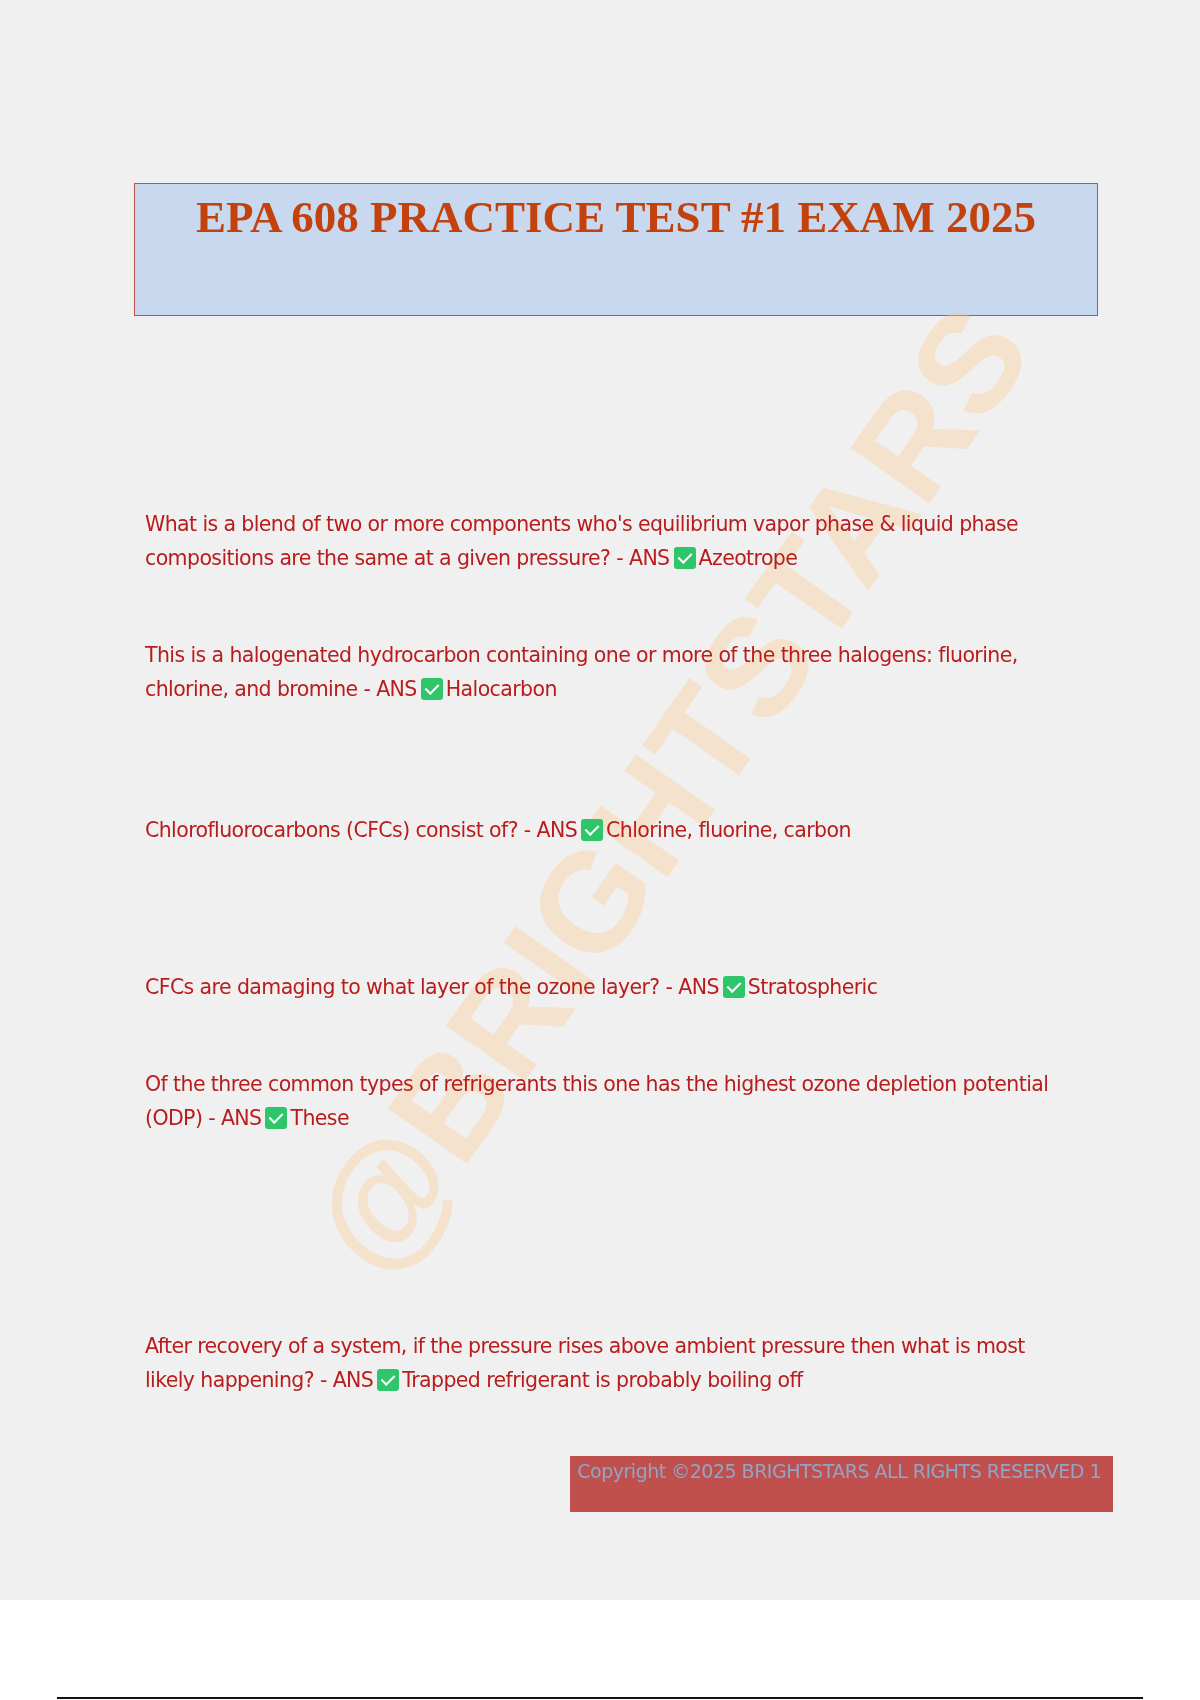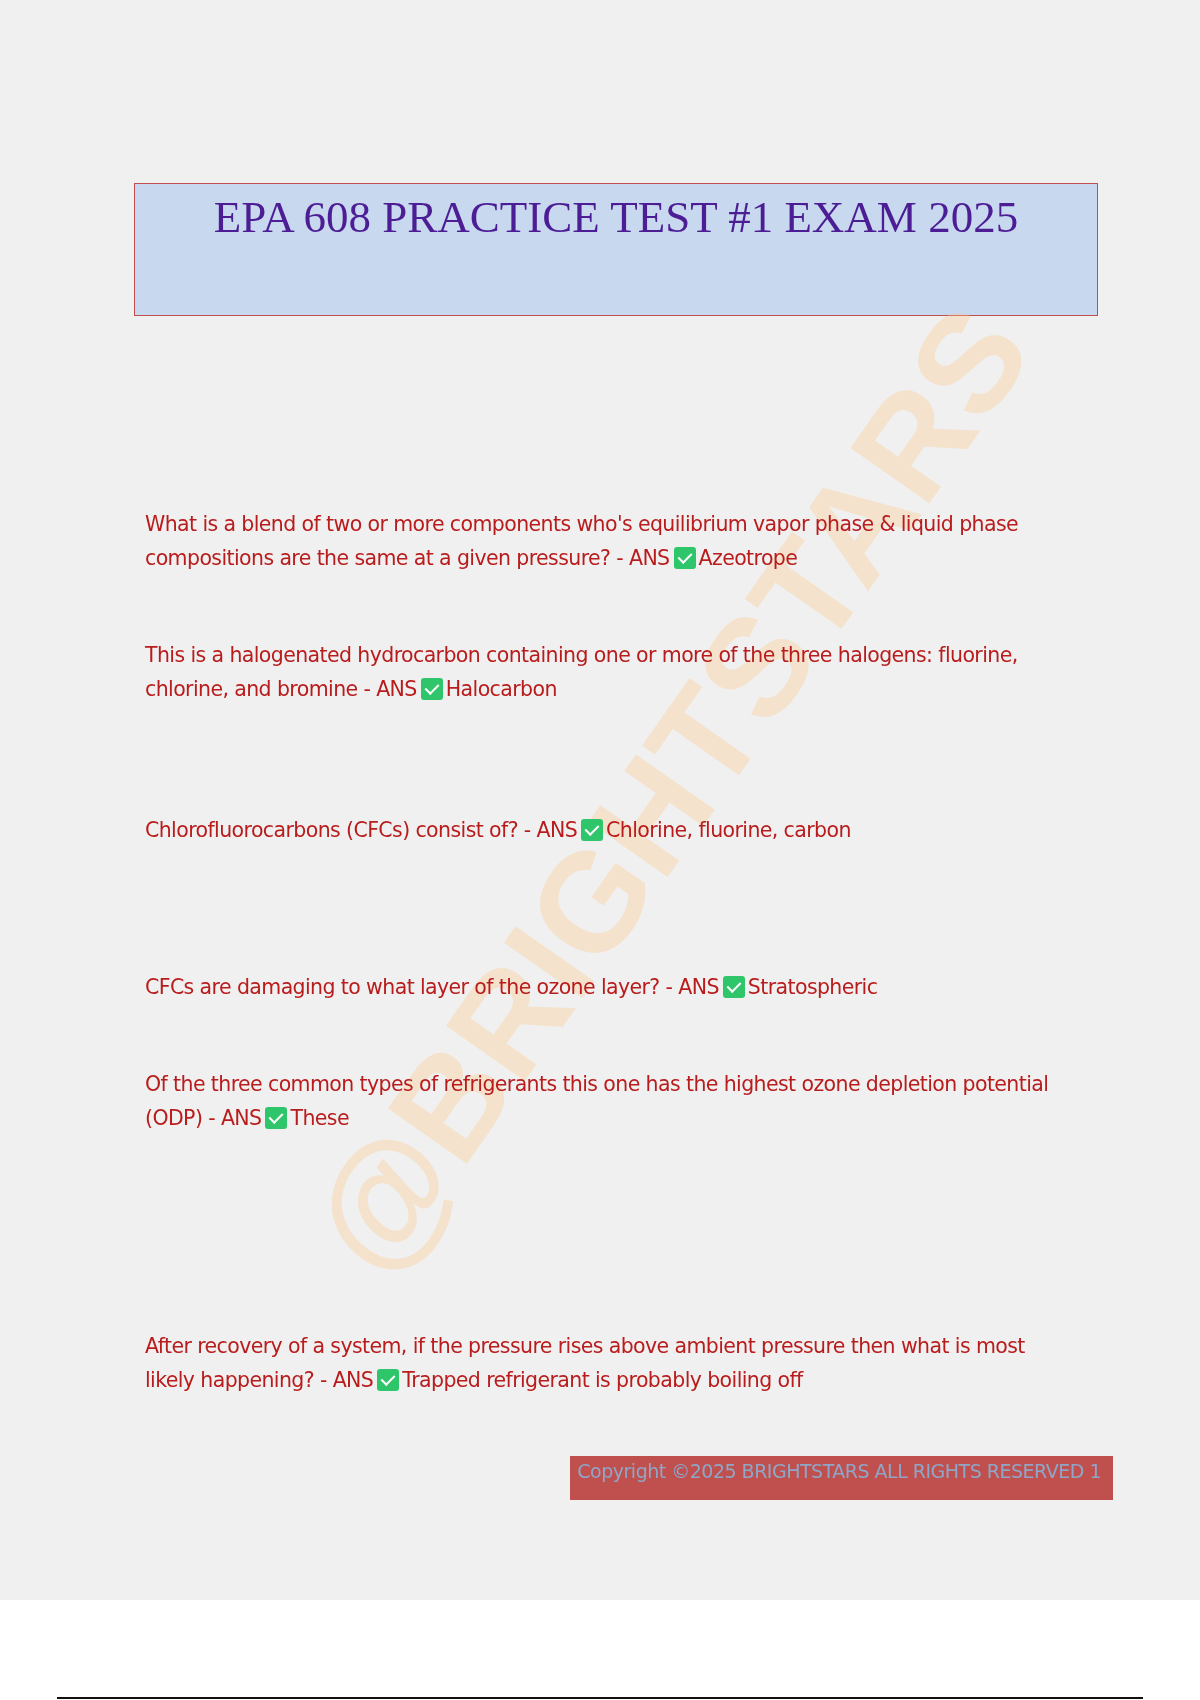--- a/index.html
+++ b/index.html
@@ -1,26 +1,26 @@
 <!DOCTYPE html>
 <html><head>
 <meta charset="utf-8">
 <style>
   html,body{margin:0;padding:0;}
   body{width:1200px;height:1700px;position:relative;background:#ffffff;font-family:"Liberation Sans",sans-serif;overflow:hidden;}
   .page{position:absolute;left:0;top:0;width:1200px;height:1600px;background:#f1f0f0;}
   .title-box{position:absolute;left:134px;top:183px;width:964px;height:133px;background:#c8d8ee;border:1px solid #c0504d;box-sizing:border-box;text-align:center;}
-  .title-line{font-family:"Liberation Serif",serif;font-weight:normal;color:#4c1d95;font-size:45px;line-height:58px;text-align:center;}
+  .title-line{font-family:"Liberation Serif",serif;font-weight:bold;color:#c2410c;font-size:45px;line-height:58px;text-align:center;}
   .title-line.l1{margin-top:4px;}
   .watermark{position:absolute;left:220px;top:340px;width:900px;height:900px;pointer-events:none;}
   .watermark span{position:absolute;left:50%;top:50%;transform:translate(-50%,-50%) rotate(-55deg);font-size:140px;font-weight:bold;color:rgba(250,200,140,0.35);white-space:nowrap;font-family:"Liberation Sans",sans-serif;}
   .qa{position:absolute;left:145px;width:930px;font-size:20.5px;line-height:34px;color:#b91c1c;font-family:"DejaVu Sans",sans-serif;letter-spacing:-0.6px;}
   .check{display:inline-block;width:22px;height:22px;background:#2fc56a;border-radius:3px;vertical-align:-4px;margin:0 3px 0 4px;position:relative;}
   .check:after{content:"";position:absolute;left:7px;top:3px;width:6px;height:11px;border:solid #fff;border-width:0 2.5px 2.5px 0;transform:rotate(45deg);}
-  .footer-band{position:absolute;left:570px;top:1456px;width:543px;height:44px;background:#c0504d;color:#8fa6c8;font-size:19px;line-height:30px;text-align:right;padding-right:12px;box-sizing:border-box;font-family:"DejaVu Sans",sans-serif;letter-spacing:-0.5px;}
+  .footer-band{position:absolute;left:570px;top:1456px;width:543px;height:56px;background:#c0504d;color:#8fa6c8;font-size:19px;line-height:30px;text-align:right;padding-right:12px;box-sizing:border-box;font-family:"DejaVu Sans",sans-serif;letter-spacing:-0.5px;}
   .bottom-rule{position:absolute;left:57px;top:1697px;width:1086px;height:2px;background:#111;}
 </style>
 </head>
 <body>
 
 <div class="page">
   <div class="title-box">
     <div class="title-line l1">EPA 608 PRACTICE TEST #1 EXAM 2025</div>
   </div>
 

